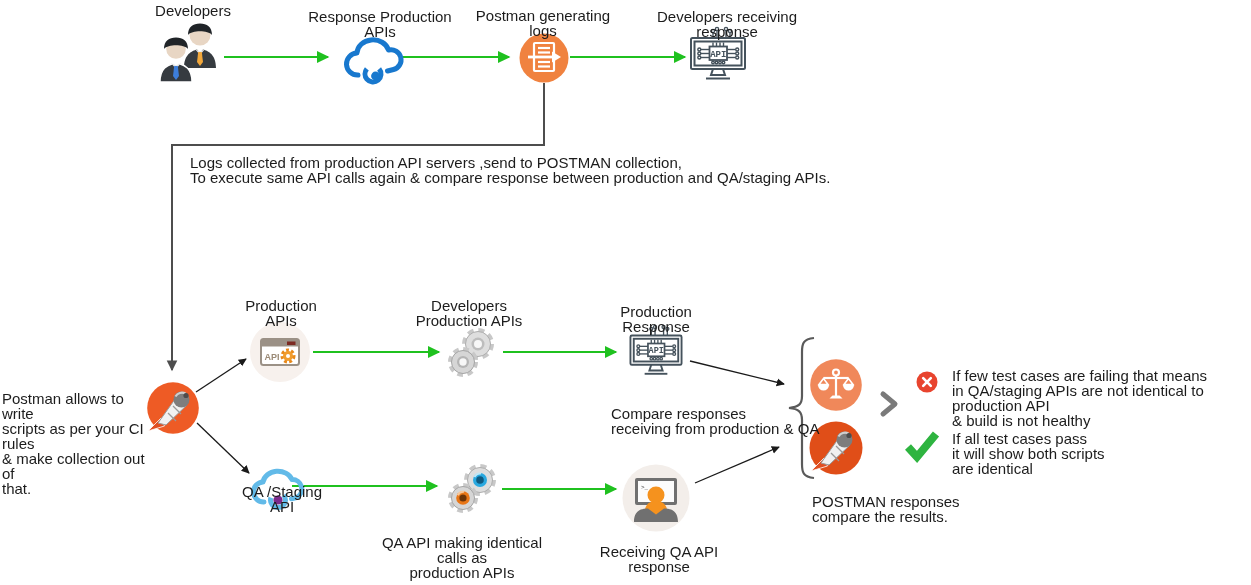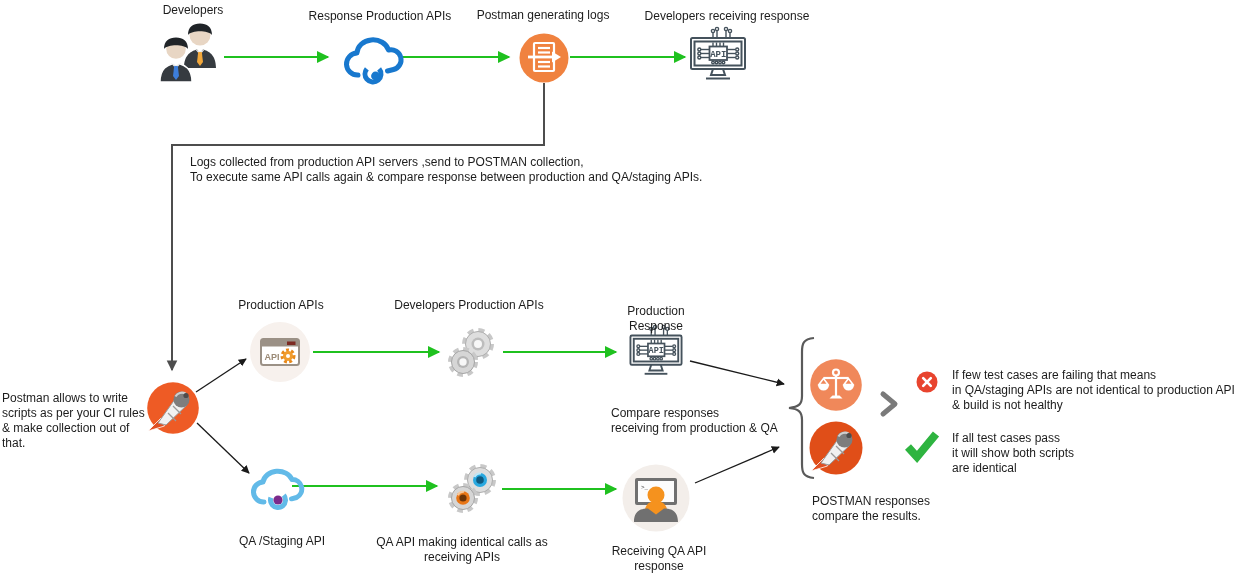--- a/index.html
+++ b/index.html
@@ -1,21 +1,21 @@
 <!DOCTYPE html>
 <html style="--green-arrow: #1fc11f; --black-arrow: #1a1a1a; --connector: #4d4d4d; --postman-orange: #ee5b25; --compare-orange: #e04e18; --server-orange: #f0823f; --scales-orange: #f0885a; --cloud-blue: #1878ce; --qa-cloud-blue: #62bae8; --qa-cloud-purple: #7b2a8b; --fail-red: #e8442e; --pass-green: #2eb440; --chevron-gray: #7a7a7a; --monitor-ink: #45525c; --person-orange: #f5921e;"><head>
 <meta charset="utf-8">
 <style>
   *{margin:0;padding:0;box-sizing:border-box}
   html,body{background:#fff}
   body{
     position:relative;width:1251px;height:585px;overflow:hidden;
     font-family:"Liberation Sans","DejaVu Sans",sans-serif;color:#1c1c1c;
   }
-  .label{position:absolute;font-size:12px;line-height:15px;white-space:pre-line}
+  .label{position:absolute;font-size:15px;line-height:15px;white-space:pre-line}
   .center{text-align:center}
   .node{position:absolute}
   svg{display:block;overflow:visible}
   #wires{position:absolute;left:0;top:0;z-index:1;pointer-events:none}
   .node{z-index:2}
   .label{z-index:3}
   .stroke-green{stroke:var(--green-arrow)}
   .fill-green{fill:var(--green-arrow)}
   .stroke-black{stroke:var(--black-arrow)}
   .fill-black{fill:var(--black-arrow)}
@@ -243,31 +243,31 @@
       <circle cx="25" cy="34.5" r="1.3"></circle>
         <circle cx="28.5" cy="34.5" r="1.3"></circle>
       <circle cx="32" cy="34.5" r="1.3"></circle>
         <circle cx="35.5" cy="34.5" r="1.3"></circle>
     </g>
     <path d="M25,41 L23,47 L37,47 L35,41"></path>
     <line x1="18" y1="50.5" x2="42" y2="50.5"></line>
   </svg>
 </div>
 
-<div class="label center" style="left:232px;top:534px;width:100px">QA /Staging API</div>
+<div class="label center" style="left:232px;top:484px;width:100px">QA /Staging API</div>
 <div class="node" style="left:251px;top:461px">
   <svg width="58" height="52" viewBox="0 0 58 52">
     <path d="M13,41 a10,10 0 0 1 -1,-20 a15,12.5 0 0 1 29,-2.5 a9.5,9.5 0 0 1 4.5,18 l-5,1.3" fill="none" style="stroke:var(--qa-cloud-blue)" stroke-width="5" stroke-linecap="round" stroke-linejoin="round"></path>
     <circle cx="27" cy="39" r="7.5" fill="none" style="stroke:var(--qa-cloud-blue)" stroke-width="5" stroke-dasharray="31 16" transform="rotate(-40 27 39)"></circle>
     <circle cx="27" cy="39" r="4.6" style="fill:var(--qa-cloud-purple)"></circle>
   </svg>
 </div>
 
 <div class="label center" style="left:374px;top:535px;width:176px">QA API making identical calls as
-receiving APIs</div>
+production APIs</div>
 <div class="node" style="left:443px;top:460px">
   <svg width="58" height="58" viewBox="0 0 58 58">
     <g>
       <circle cx="37" cy="20" r="13" fill="none" stroke="#c8c8c8" stroke-width="6" stroke-dasharray="5.7 4.5"></circle>
       <circle cx="37" cy="20" r="12.5" fill="#dedede" stroke="#adadad"></circle>
       <circle cx="37" cy="20" r="7" fill="#2aa9e0"></circle>
       <circle cx="37" cy="20" r="3.8" fill="#105a80"></circle>
       <path d="M31.5,17 A6.5,6.5 0 0 1 38,13.5" stroke="#bfe8f8" stroke-width="2" fill="none"></path>
     </g>
     <g>

